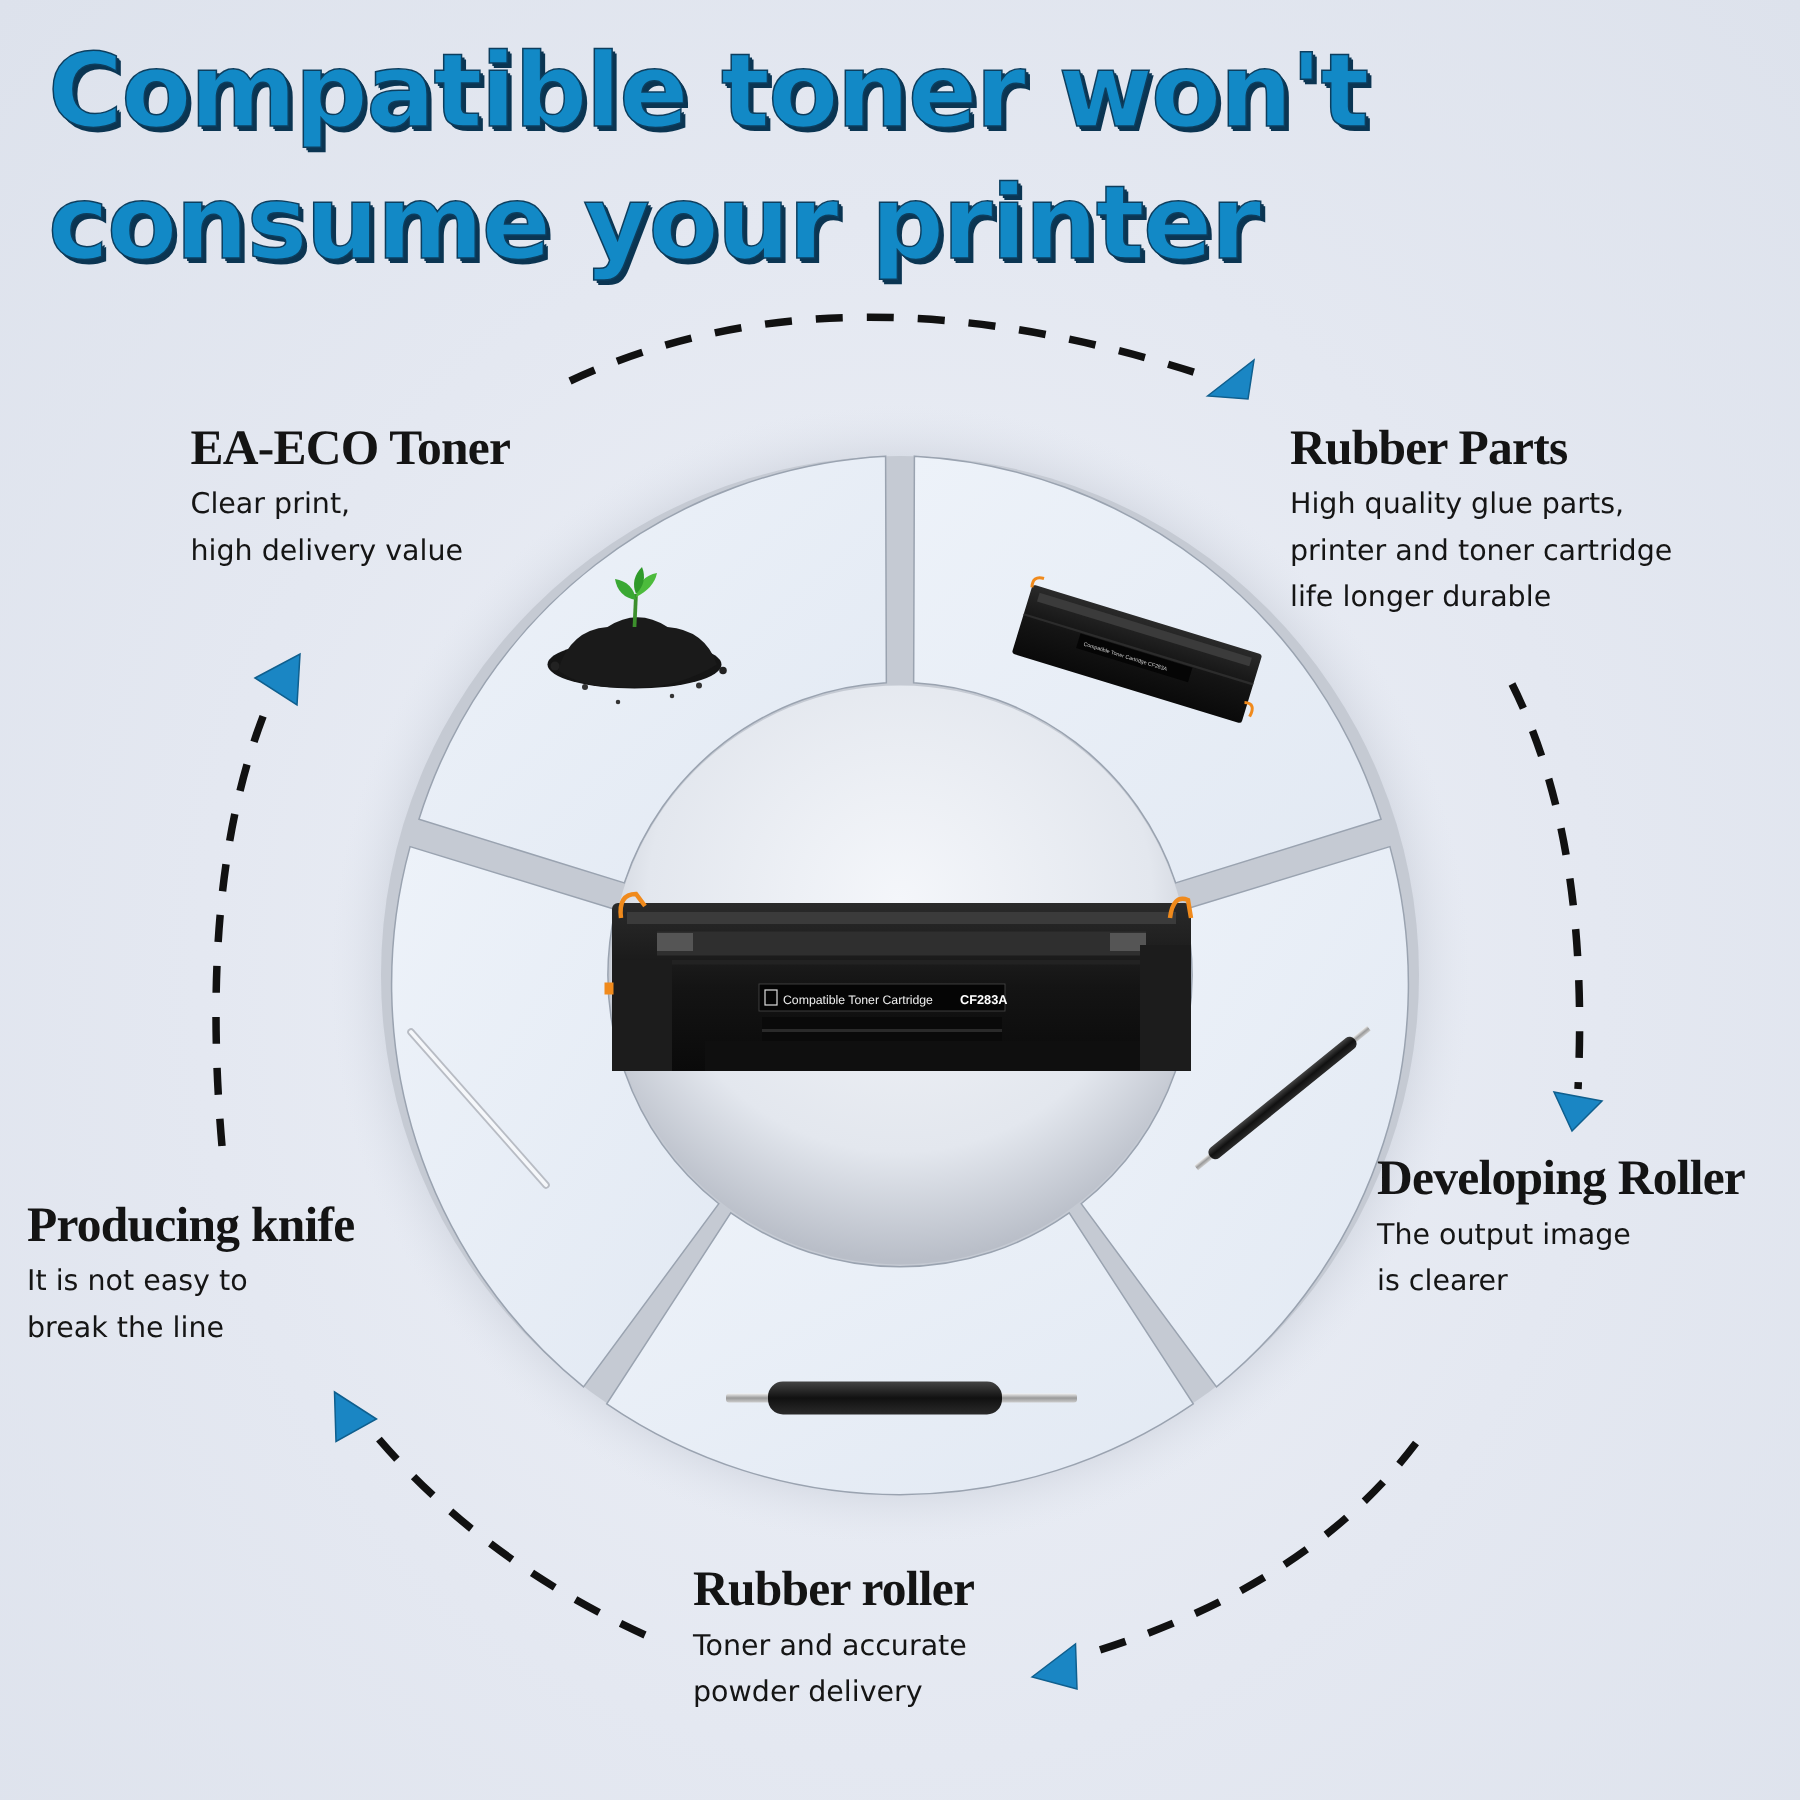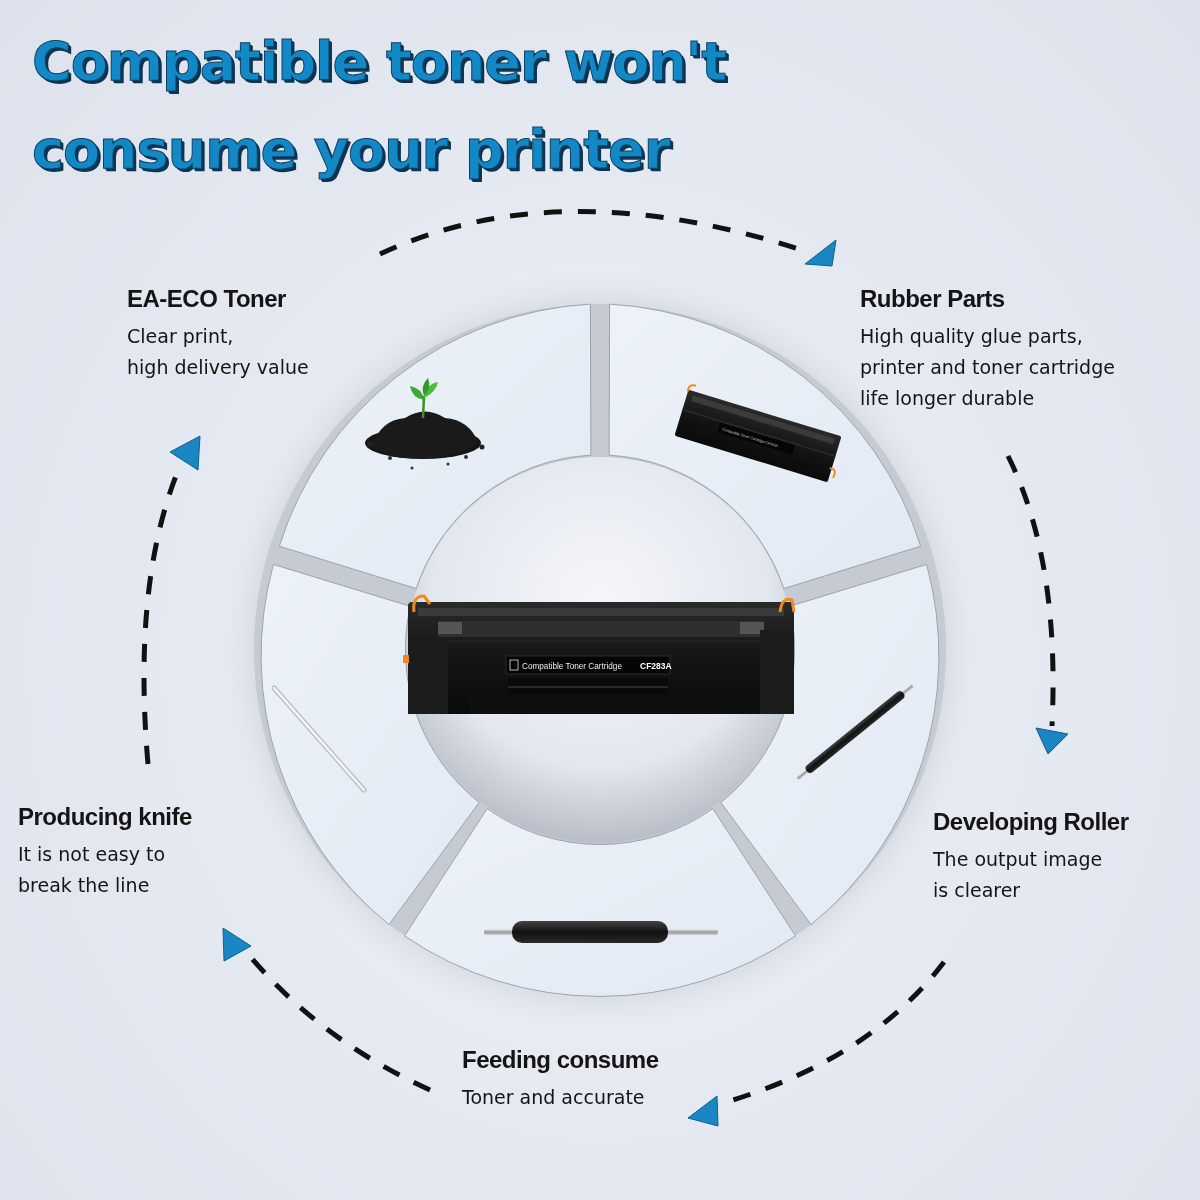--- a/index.html
+++ b/index.html
@@ -5,33 +5,33 @@
   * { margin: 0; padding: 0; box-sizing: border-box; }
   html, body { width: 1200px; height: 1200px; overflow: hidden; }
   body {
     position: relative;
     font-family: "DejaVu Sans", "Liberation Sans", sans-serif;
     background: radial-gradient(ellipse at 50% 55%, #eef1f7 0%, #e4e8f1 55%, #dde2ec 100%);
   }
   .headline {
     position: absolute; left: 32px; top: 18px;
     font-family: "DejaVu Sans", sans-serif;
-    font-size: 54px; line-height: 88px; letter-spacing: -1px;
+    font-size: 68px; line-height: 88px; letter-spacing: -1px;
     color: #1289c6;
     text-shadow: 2px 2px 0 #0b3552, 3px 3px 0 #0b3552;
     -webkit-text-stroke: 1px #0d3e5e;
   }
   .headline span { display: block; }
   .stage { position: absolute; left: 0; top: 0; width: 1200px; height: 1200px; }
   .label {
     position: absolute; color: #111;
   }
   .label .title {
-    font-family: Liberation Sans, sans-serif;
-    font-weight: bold; font-size: 24px; line-height: 38px; letter-spacing: -0.5px;
+    font-family: Liberation Serif, serif;
+    font-weight: bold; font-size: 33px; line-height: 38px; letter-spacing: -0.5px;
     color: #141414;
   }
   .label .desc {
     font-family: "DejaVu Sans", sans-serif;
     font-size: 19px; line-height: 31px; color: #151515; margin-top: 3px;
   }
   .desc span { display: block; }
   .cart-label-text { font-family: "Liberation Sans", sans-serif; }
 </style>
 </head>
@@ -192,32 +192,33 @@
 
 <div class="label" style="left:860px; top:280px;">
   <div class="title">Rubber Parts</div>
   <div class="desc">
     <span>High quality glue parts,</span>
     <span>printer and toner cartridge</span>
     <span>life longer durable</span>
   </div>
 </div>
 
-<div class="label" style="left:918px; top:803px;margin-left:15px;">
+<div class="label" style="left:918px; top:767px;">
   <div class="title">Developing Roller</div>
   <div class="desc">
     <span>The output image</span>
     <span>is clearer</span>
   </div>
 </div>
 
 <div class="label" style="left:462px; top:1041px;">
-  <div class="title">Feeding consume</div>
+  <div class="title">Rubber roller</div>
   <div class="desc">
     <span>Toner and accurate</span>
+    <span>powder delivery</span>
   </div>
 </div>
 
 <div class="label" style="left:18px; top:798px;">
   <div class="title">Producing knife</div>
   <div class="desc">
     <span>It is not easy to</span>
     <span>break the line</span>
   </div>
 </div>

